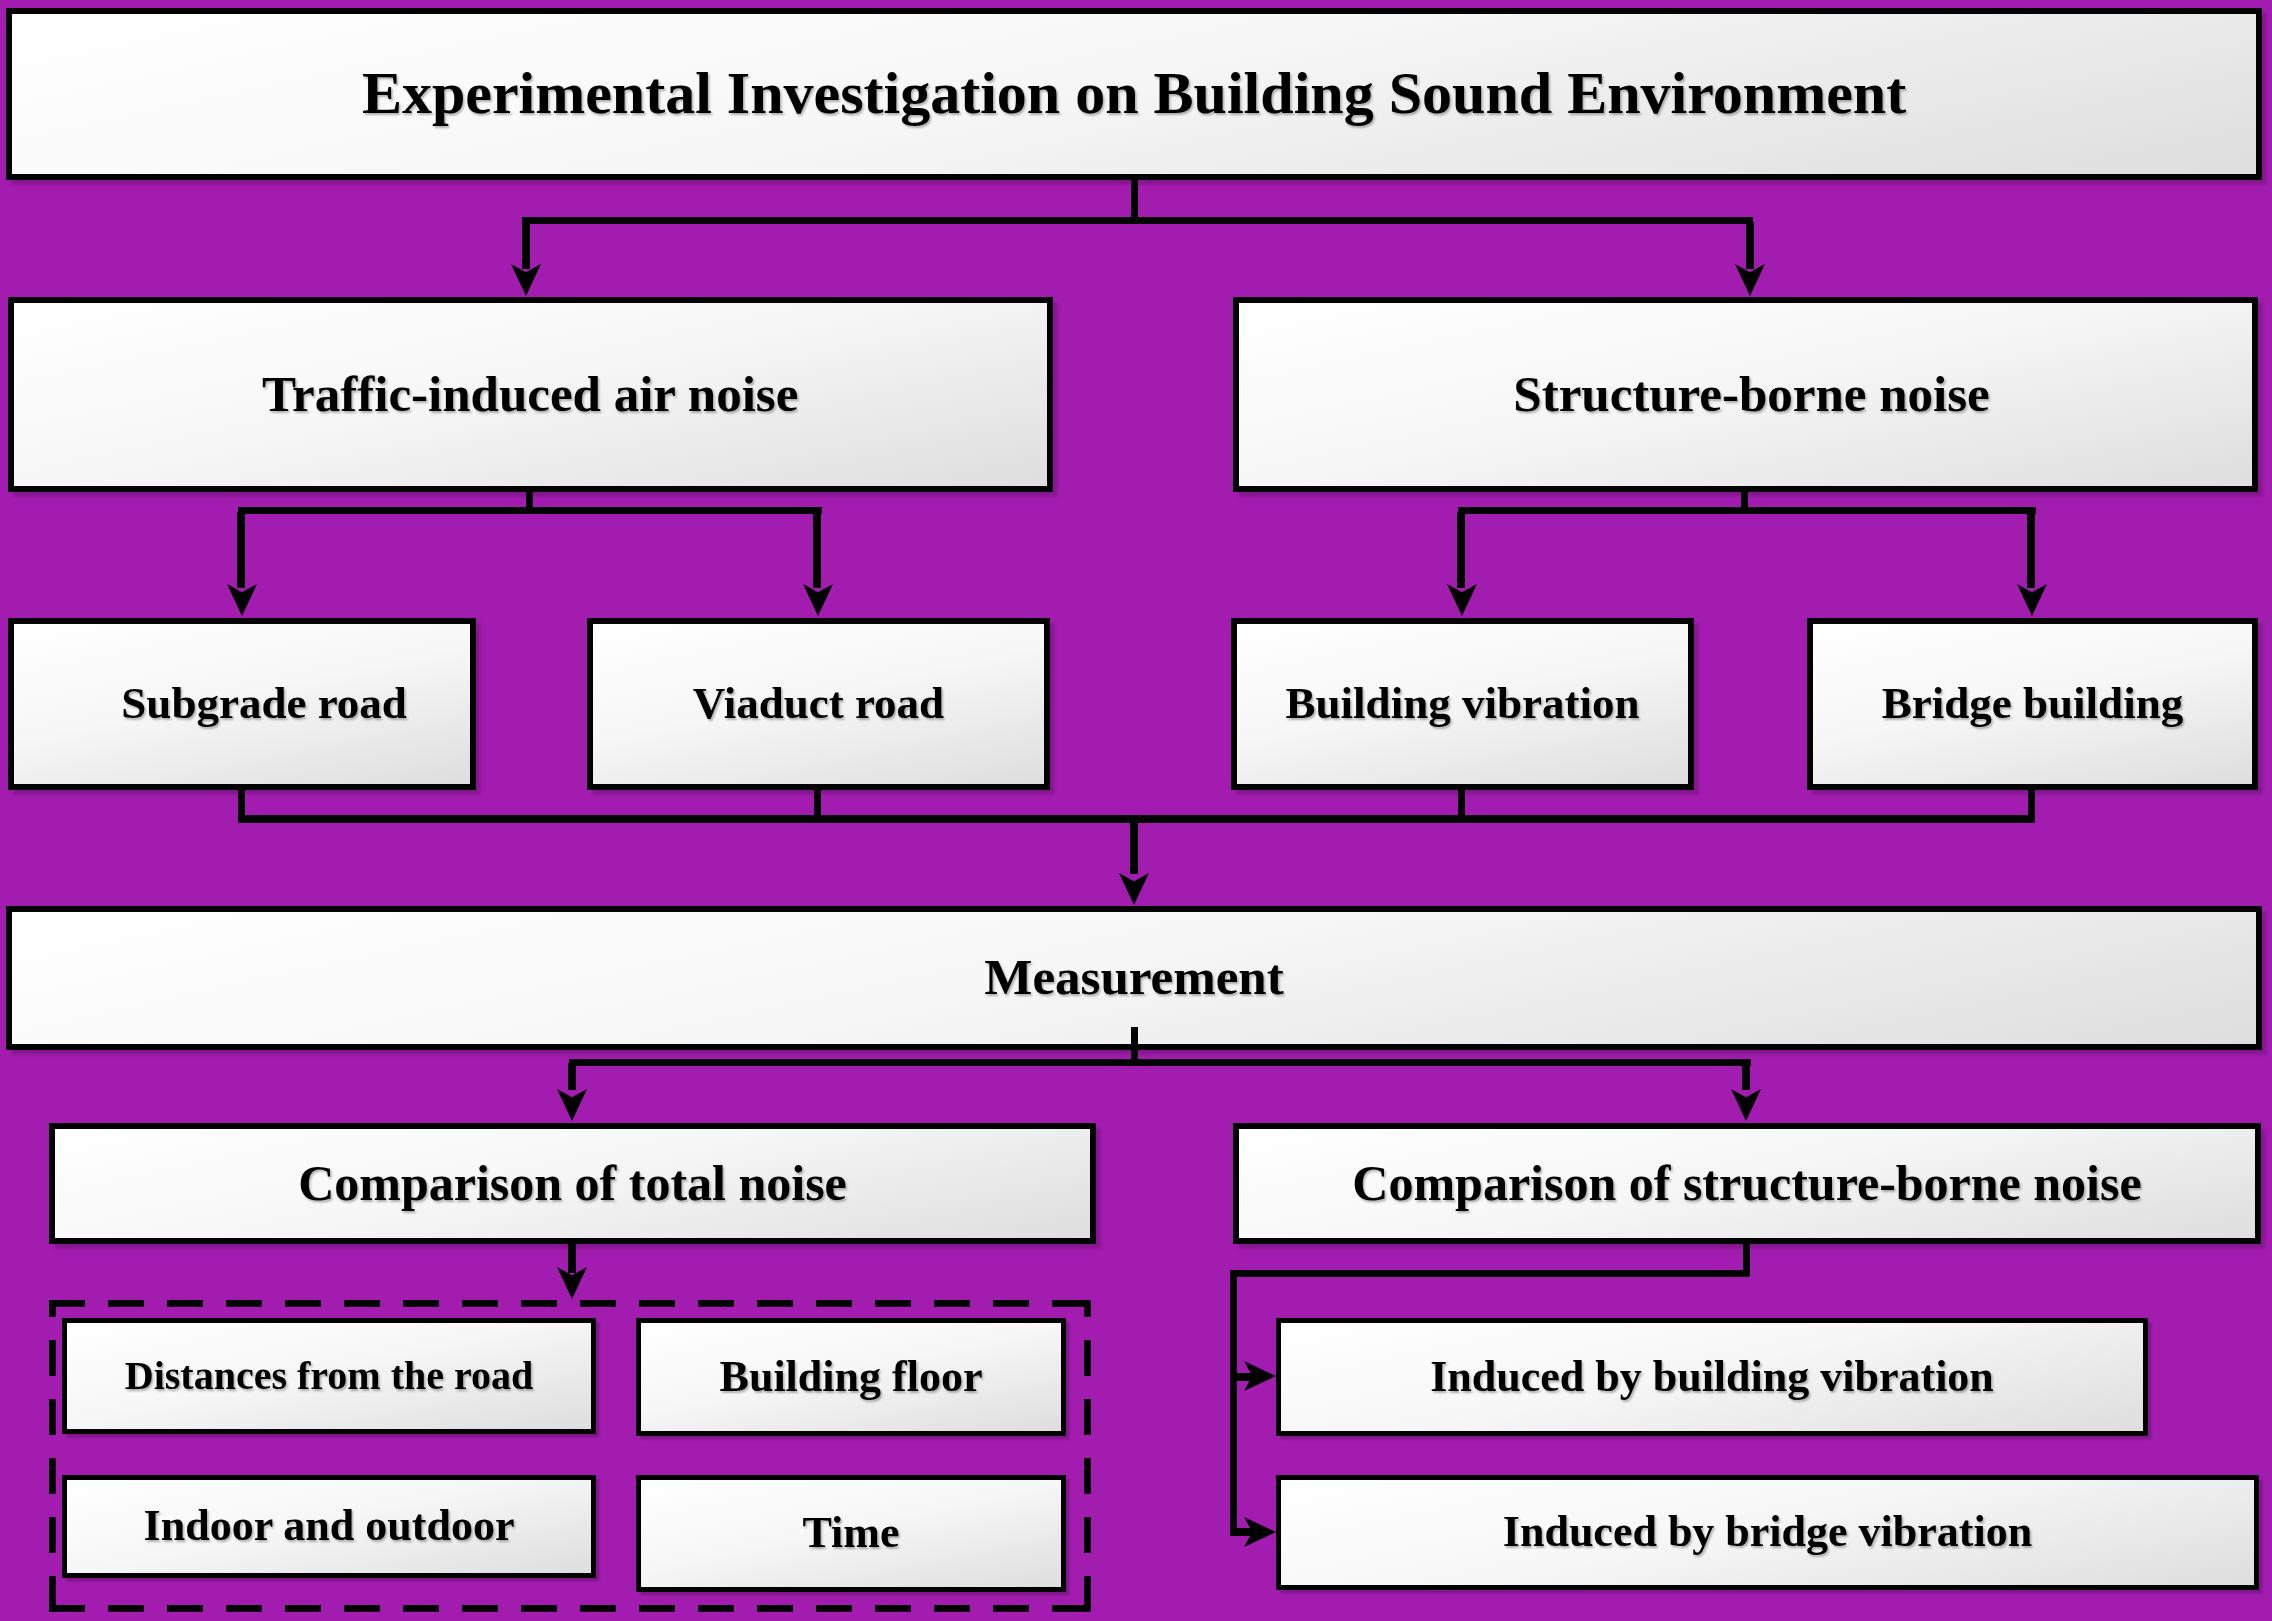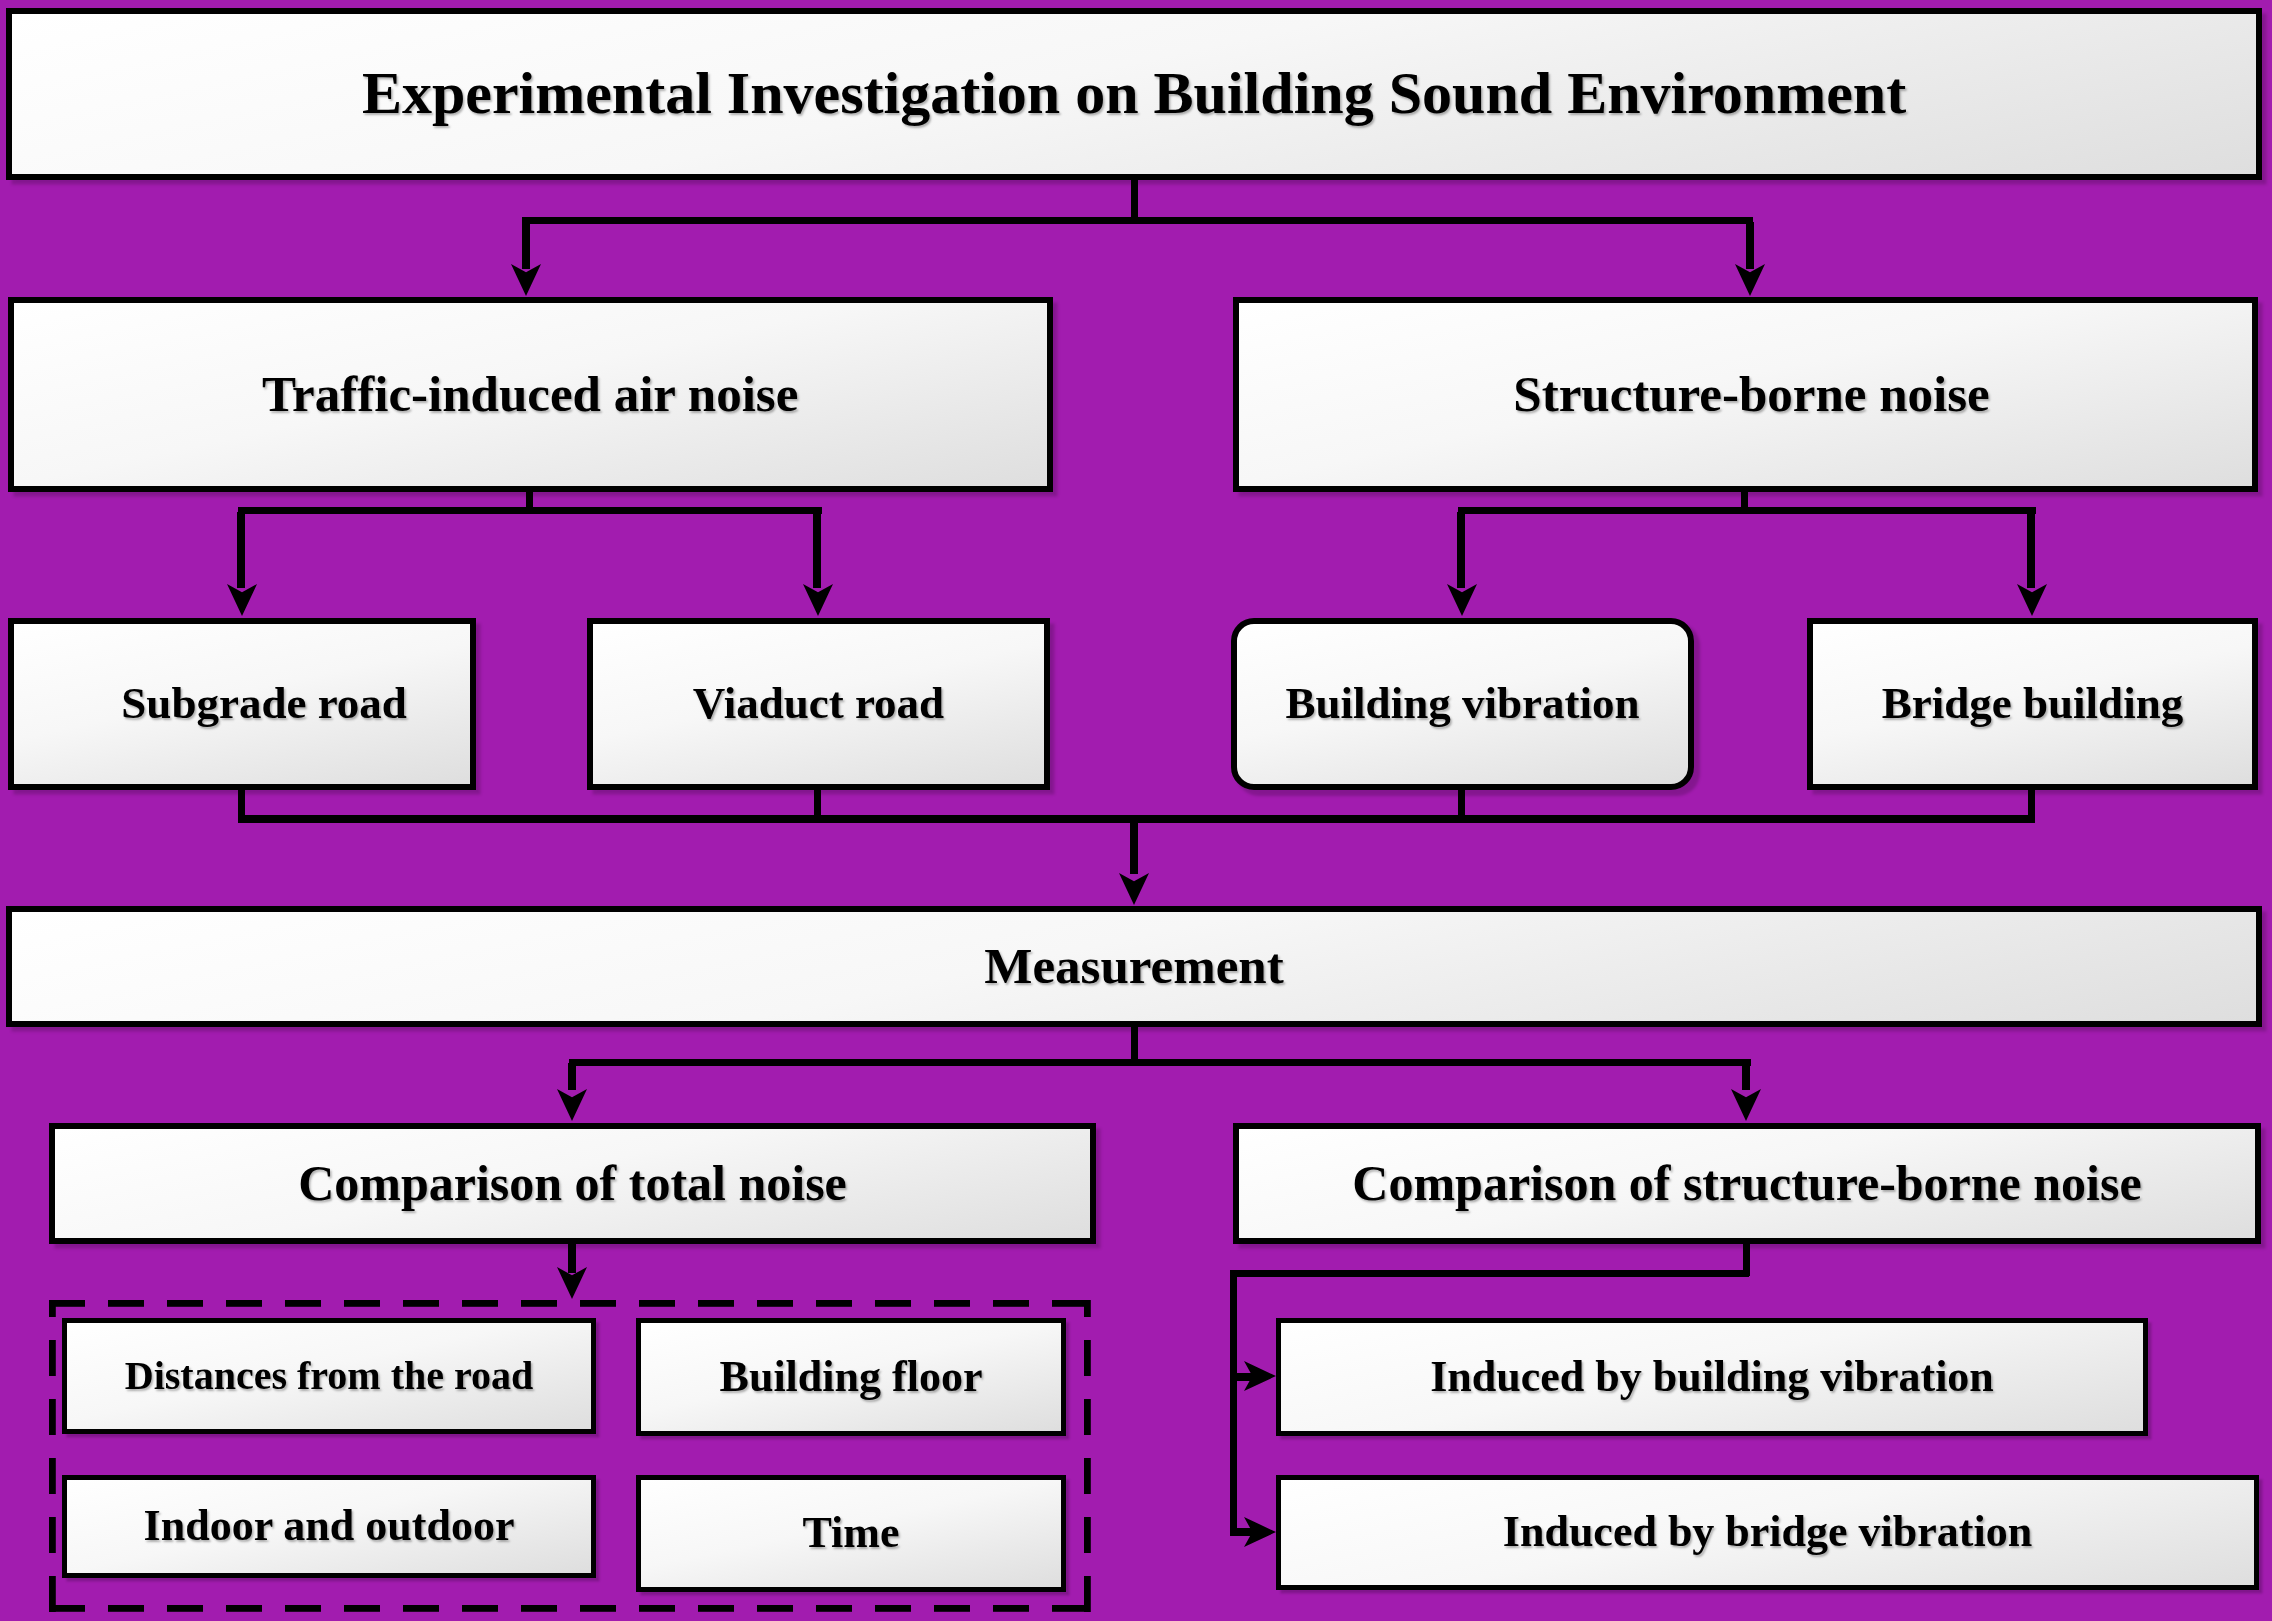--- a/index.html
+++ b/index.html
@@ -47,23 +47,23 @@
     background-position:0 0,0 100%,0 0,100% 0;
     background-size:100% 6.8px,100% 6.8px,6.8px 100%,6.8px 100%;
     background-repeat:no-repeat;
   }
   
   #n-root        {left:6px;    top:7.6px;   width:2256px; height:172px; font-size:60px;}
   #n-traffic     {left:7.6px;   top:297px;  width:1045px; height:195px; font-size:51px;}
   #n-structure   {left:1233px; top:297px;  width:1025px; height:195px; font-size:51px;padding-left:12px;}
   #n-subgrade    {left:7.6px;   top:618px;  width:468px;  height:172px; font-size:45px;padding-left:45px;}
   #n-viaduct     {left:587px;  top:618px;  width:463px;  height:172px; font-size:45px;}
-  #n-buildvib    {left:1231px; top:618px;  width:463px;  height:172px; font-size:45px;border-radius:23px;}
+  #n-buildvib    {left:1231px; top:618px;  width:463px;  height:172px; font-size:45px;}
   #n-bridgevib   {left:1807px; top:618px;  width:451px;  height:172px; font-size:45px;}
-  #n-measure     {left:6px;    top:906px; width:2256px; height:121px; font-size:51px;}
+  #n-measure     {left:6px;    top:906px; width:2256px; height:144px; font-size:51px;}
   #n-comptotal   {left:49px;   top:1123px; width:1047px; height:121px; font-size:50px;}
   #n-compstruct  {left:1233px; top:1123px; width:1028px; height:121px; font-size:50px;}
   #n-distances   {left:62px;   top:1318px; width:534px;  height:116px; font-size:40px;}
   #n-bfloor      {left:636px;  top:1318px; width:430px;  height:118px; font-size:44px;}
   #n-indoor      {left:62px;   top:1475px; width:534px;  height:103px; font-size:44px;}
   #n-time        {left:636px;  top:1475px; width:430px;  height:117px; font-size:44px;}
   #n-indbuilding {left:1276px; top:1318px; width:872px; height:118px; font-size:44px;}
   #n-indbridge   {left:1276px; top:1475px; width:983px; height:115px; font-size:44px;}
 </style>
 </head>

